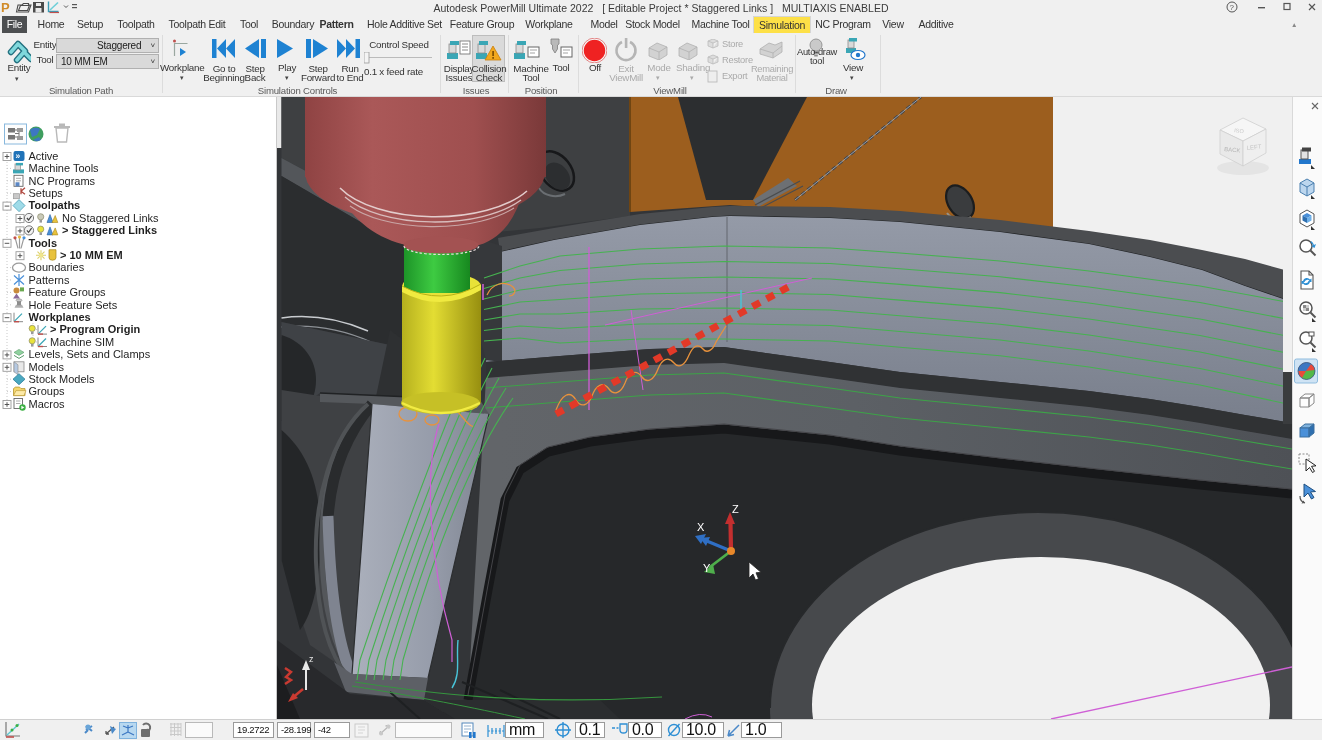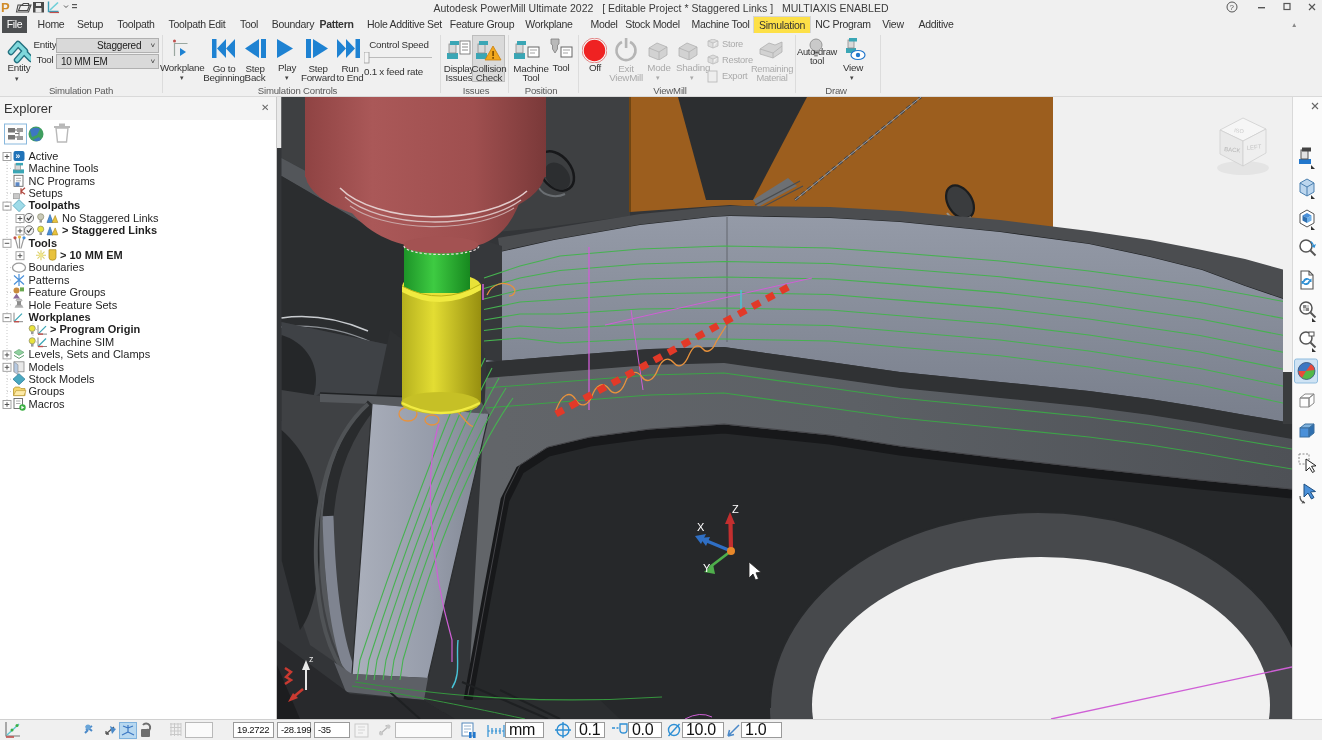--- a/index.html
+++ b/index.html
@@ -261,24 +261,20 @@
       <rect x="11" y="0" width="8" height="3.5" fill="#3aa6b5"></rect>
       <ellipse cx="20" cy="17" rx="7" ry="4.5" fill="#fff" stroke="#2277cc" stroke-width="1.2"></ellipse>
       <circle cx="20" cy="17" r="2.2" fill="#2277cc"></circle>
     </svg>
     <div class="blabel" style="left:838px;top:31px;width:30px;">View</div>
     <div class="caret" style="left:850px;top:41px;">▾</div>
     <div class="glabel" style="left:800px;width:72px;">Draw</div>
     <div class="gsep" style="left:880px;"></div>
   </div>
   <div id="explorer" class="abs">
-    <div id="exphead" class="abs">
-        <span>Explorer</span>
-        <span id="expx">✕</span>
-      </div>
 <svg class="abs" style="left:0;top:0" width="277" height="622" viewBox="0 0 277 622">
 <rect x="4.5" y="27" width="22" height="20" fill="#fdfdfd" stroke="#88b8dd" stroke-width="1"></rect>
 <rect x="8" y="31" width="7" height="4.5" fill="#777"></rect>
         <rect x="8" y="38" width="7" height="4.5" fill="#777"></rect>
         <path d="M15 33 h4 v7 h-4 M19 36.5 h-4" stroke="#777" fill="none" stroke-width="1"></path>
         <rect x="17" y="31" width="6" height="4" fill="#999"></rect>
         <rect x="17" y="39" width="6" height="4" fill="#999"></rect>
 <circle cx="36" cy="37" r="7.5" fill="#3f9e5f"></circle>
         <path d="M30 33 a8 8 0 0 1 10 -1 l-3 6 l-5 2 z" fill="#3d77c2"></path>
         <path d="M33 43 l6 -3 l2 3 a8 8 0 0 1 -8 0z" fill="#3d77c2"></path>
@@ -683,21 +679,21 @@
       <path d="M143 5 a4 4 0 1 1 5 6 l-1.5 -1.8" fill="none" stroke="#6e6e6e" stroke-width="2"></path>
       <rect x="141" y="9" width="9" height="8" rx="1" fill="#6e6e6e"></rect>
       <g stroke="#c9c9c9" stroke-width="1">
           <path d="M170 4 h11 M170 7.5 h11 M170 11 h11 M170 14.5 h11 M171 3 v13 M174.5 3 v13 M178 3 v13 M181 3 v13"></path>
         </g>
     </svg>
     <div class="sbox" style="left:26px;width:60px;background:#f0f0f0;border:1px solid #c5c5c5;white-space:nowrap;overflow:hidden;font-size:9px;margin-top:48px;">Program Ori <span style="font-size:8px;">˅</span></div>
     <div class="sbox" style="left:185px;width:28px;background:#fafafa;border:1px solid #b9b9b9;"></div>
     <div class="sbox" style="left:233px;width:41px;font-size:9.5px;">19.2722</div>
     <div class="sbox" style="left:277px;width:34px;font-size:9.5px;">-28.199</div>
-    <div class="sbox" style="left:314px;width:36px;font-size:9.5px;">-35</div>
+    <div class="sbox" style="left:314px;width:36px;font-size:9.5px;">-42</div>
     <svg class="abs" style="left:353px;top:0" width="110" height="21" viewBox="0 0 110 21">
       <rect x="2" y="4" width="13" height="13" fill="#f4f4f4" stroke="#c9c9c9" stroke-width="1"></rect>
       <path d="M5 7 h7 M5 10 h7 M5 13 h5" stroke="#d5d5d5" stroke-width="1"></path>
       <path d="M27 14 l9 -8 m-9 8 l3 -0.5 m-3 0.5 l0.5 -3 m5 -5 l3 -0.5 m0.5 3 l-0.5 -3" stroke="#b9b9b9" stroke-width="1.3" fill="none"></path>
       <circle cx="28" cy="13.5" r="2" fill="#c9c9c9"></circle>
         <circle cx="35.5" cy="6.5" r="2" fill="#c9c9c9"></circle>
     </svg>
     <div class="sbox" style="left:395px;width:57px;background:#fafafa;border:1px solid #b9b9b9;"></div>
     <svg class="abs" style="left:458px;top:0" width="60" height="21" viewBox="0 0 60 21">
       <rect x="4" y="3" width="11" height="13" fill="#fff" stroke="#5588bb" stroke-width="1"></rect>

